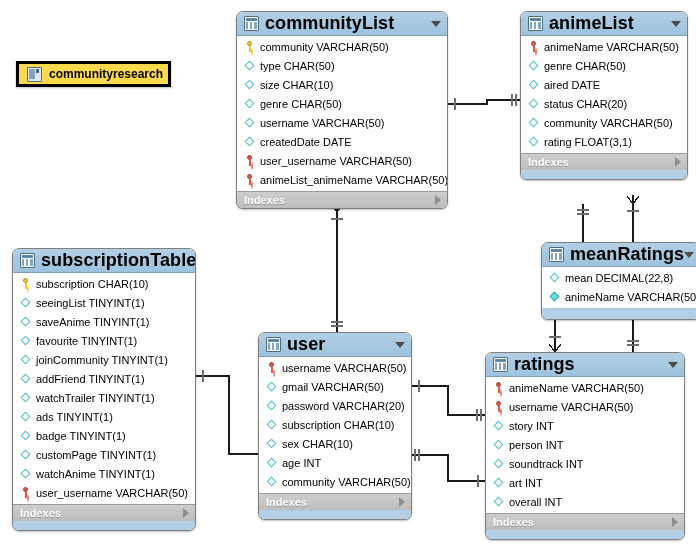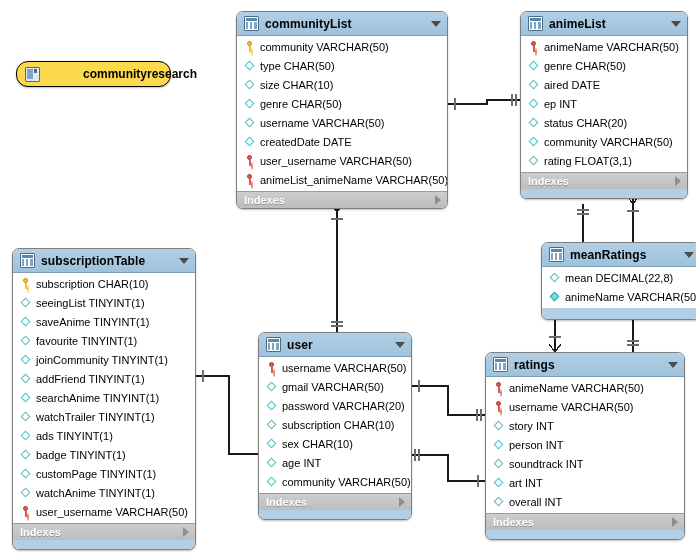--- a/index.html
+++ b/index.html
@@ -30,21 +30,21 @@
     height:24px;
     background:linear-gradient(#b3cfe5,#9dc2dd);
     border-bottom:1px solid #7f9fb5;
     display:flex;
     align-items:center;
     padding:0 6px 0 7px;
     box-sizing:border-box;
   }
   .tbl .hdr .tname{
     font-weight:bold;
-    font-size:12px;
+    font-size:18px;
     color:#000;
     margin-left:6px;
     flex:1 1 auto;
     white-space:nowrap;
     letter-spacing:0.1px;
   }
   .tbl-ico{
     width:13px;height:13px;
     border:1px solid #4b6b84;
     background:#ffffff;
@@ -123,28 +123,27 @@
     border-bottom:5px solid transparent;
     border-left:6px solid #8e8e8e;
   }
   .ftr{height:9px;background:#b3cfe5;}
   .ftr.plain{height:11px;}
 
   
   .note{
     position:absolute;
     background:#fdd94e;
-    border:1px solid #000000;
-    border-radius:12px;
+    border:3px solid #000000;
+    border-radius:0;
     height:26px;
     display:flex;align-items:center;
     padding:0 12px 0 8px;
     box-sizing:border-box;
     box-shadow:0 1px 2px rgba(0,0,0,.25);
-    gap:36px;
   }
   .note .ntext{font-weight:bold;font-size:12px;color:#000;margin-left:7px;white-space:nowrap;}
   .note-ico{
     width:13px;height:13px;border:1px solid #4b6b84;background:#dfeaf4;position:relative;flex:0 0 auto;border-radius:1px;
   }
   .note-ico::before{content:"";position:absolute;left:1px;top:1px;width:6px;height:10px;background:#7fa5c2;}
   .note-ico::after{content:"";position:absolute;left:8px;top:1px;width:3px;height:4px;background:#4b6b84;}
 </style>
 </head>
 <body>
@@ -259,24 +258,20 @@
       <div class="col">
           <span class="gl dia"></span>
           <span class="cname">genre CHAR(50)</span>
         </div>
       <div class="col">
           <span class="gl dia"></span>
           <span class="cname">aired DATE</span>
         </div>
       <div class="col">
           <span class="gl dia"></span>
-          <span class="cname">ep INT</span>
-        </div>
-      <div class="col">
-          <span class="gl dia"></span>
           <span class="cname">status CHAR(20)</span>
         </div>
       <div class="col">
           <span class="gl dia"></span>
           <span class="cname">community VARCHAR(50)</span>
         </div>
       <div class="col">
           <span class="gl dia"></span>
           <span class="cname">rating FLOAT(3,1)</span>
         </div>
@@ -314,24 +309,20 @@
       <div class="col">
           <span class="gl dia"></span>
           <span class="cname">joinCommunity TINYINT(1)</span>
         </div>
       <div class="col">
           <span class="gl dia"></span>
           <span class="cname">addFriend TINYINT(1)</span>
         </div>
       <div class="col">
           <span class="gl dia"></span>
-          <span class="cname">searchAnime TINYINT(1)</span>
-        </div>
-      <div class="col">
-          <span class="gl dia"></span>
           <span class="cname">watchTrailer TINYINT(1)</span>
         </div>
       <div class="col">
           <span class="gl dia"></span>
           <span class="cname">ads TINYINT(1)</span>
         </div>
       <div class="col">
           <span class="gl dia"></span>
           <span class="cname">badge TINYINT(1)</span>
         </div>

